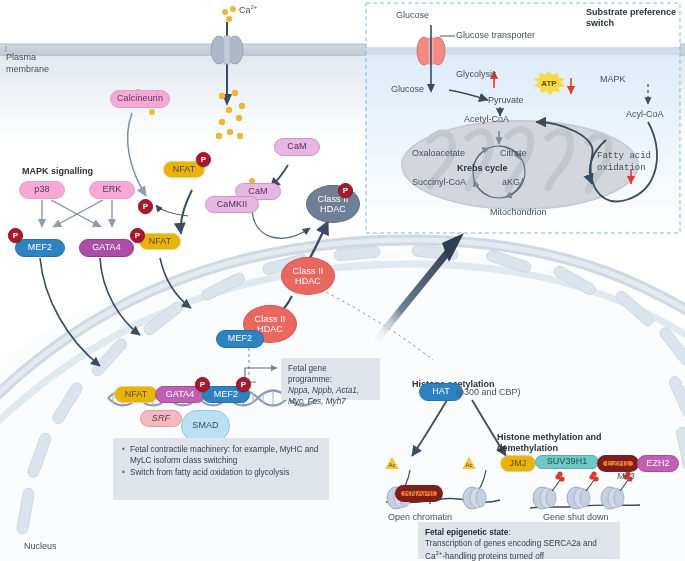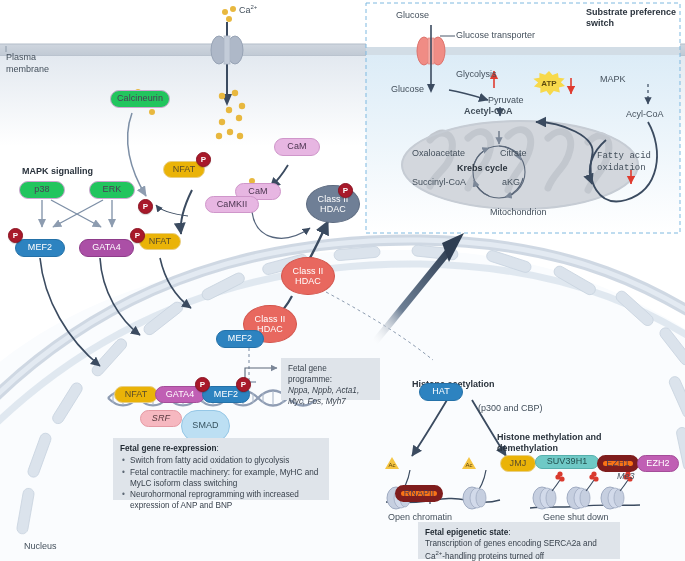--- a/index.html
+++ b/index.html
@@ -13,21 +13,21 @@
 
   
   .chip{
     position:absolute;display:flex;align-items:center;justify-content:center;
     text-align:center;line-height:1.05;white-space:pre-line;
     border-radius:999px;font-size:9px;letter-spacing:.1px;
     box-sizing:border-box;
   }
   .chip.ell{border-radius:50%;}
 
-  .c-purple{background:#22c55e;border:1px solid #cfa7d2;color:#4b3c55;}
+  .c-purple{background:#f9a8d4;border:1px solid #cfa7d2;color:#4b3c55;}
   .c-magenta{background:#ab4fa6;border:1px solid #8e3d8a;color:#fff;}
   .c-yellow{background:#eab308;border:1px solid #e8cf86;color:#5a4c2a;}
   .c-blue{background:#2d83c0;border:1px solid #2471a8;color:#fff;}
   .c-slate{background:#6f7f96;border:1px solid #5d6b80;color:#fff;}
   .c-red{background:#e8685f;border:1px solid #d2544b;color:#fff;}
   .c-pink{background:#f6b8c0;border:1px solid #e59aa4;color:#5b3b41;}
   .c-lblue{background:#bcdff3;border:1px solid #95c7e6;color:#36525f;}
   .c-teal{background:#6fc9c6;border:1px solid #56b0ad;color:#234f4e;}
   .c-orchid{background:#e7b6e2;border:1px solid #cf96ca;color:#4b3550;}
   .c-orchid2{background:#c05fb4;border:1px solid #a44d99;color:#fff;}
@@ -355,21 +355,21 @@
       <rect x="366" y="3" width="314" height="230" fill="none" stroke="#7fb9e0" stroke-width="1" stroke-dasharray="4,3"></rect>
     </g>
   </svg>
 
   <div class="lbl bold" style="left:586px;top:7px;">Substrate preference switch</div>
   <div class="lbl" style="left:396px;top:10px;">Glucose</div>
   <div class="lbl" style="left:456px;top:30px;">Glucose transporter</div>
   <div class="lbl" style="left:391px;top:84px;">Glucose</div>
   <div class="lbl" style="left:456px;top:69px;">Glycolysis</div>
   <div class="lbl" style="left:488px;top:95px;">Pyruvate</div>
-  <div class="lbl" style="left:464px;top:106px;font-weight:bold;">Acetyl-CoA</div>
+  <div class="lbl" style="left:464px;top:114px;">Acetyl-CoA</div>
   <div class="atp" style="left:533px;top:71px;">ATP</div>
   <div class="lbl" style="left:600px;top:74px;">MAPK</div>
   <div class="lbl" style="left:626px;top:109px;">Acyl-CoA</div>
   <div class="lbl" style="left:597px;top:151px;line-height:1.3;font-family:Liberation Mono, monospace;">Fatty acid
 oxidation</div>
   <div class="lbl" style="left:412px;top:148px;">Oxaloacetate</div>
   <div class="lbl" style="left:500px;top:148px;">Citrate</div>
   <div class="lbl bold" style="left:457px;top:163px;">Krebs cycle</div>
   <div class="lbl" style="left:412px;top:177px;">Succinyl-CoA</div>
   <div class="lbl" style="left:502px;top:177px;">aKG</div>
@@ -421,33 +421,30 @@
   <div class="chip c-pink" style="left:140px;top:410px;width:42px;height:17px;font-style:italic;">SRF</div>
   <div class="chip c-lblue" style="left:181px;top:410px;width:49px;height:32px;">SMAD</div>
 
   <div class="box" style="left:281px;top:358px;width:99px;height:42px;">
     <div>Fetal gene programme:</div>
     <div class="ital" style="font-style:italic;">Nppa, Nppb, Acta1,</div>
     <div class="ital" style="font-style:italic;">Myc, Fos, Myh7</div>
   </div>
 
   <div class="box" style="left:113px;top:438px;width:216px;height:62px;">
-    <div><b>Fetal gene re-expression</b><span>:</span></div>
     <ul>
-      <li>Switch from fatty acid oxidation to glycolysis</li>
       <li>Fetal contractile machinery: for example,
 MyHC and MyLC isoform class switching</li>
-      <li>Neurohormonal reprogramming with
-increased expression of ANP and BNP</li>
+      <li>Switch from fatty acid oxidation to glycolysis</li>
     </ul>
   </div>
 
   <div class="lbl bold" style="left:412px;top:368px;margin-top:11px;">Histone acetylation</div>
   <div class="chip c-blue" style="left:419px;top:383px;width:44px;height:18px;">HAT</div>
-  <div class="lbl" style="left:478px;top:387px;margin-top:16px;">(p300 and CBP)</div>
+  <div class="lbl" style="left:456px;top:387px;">(p300 and CBP)</div>
 
   <div class="lbl bold" style="left:497px;top:432px;line-height:1.25;">Histone methylation and
 demethylation</div>
 
   <div class="chip c-yellow" style="left:500px;top:455px;width:36px;height:17px;">JMJ</div>
   <div class="chip c-teal" style="left:535px;top:455px;width:64px;height:14px;">SUV39H1</div>
   <div class="chip c-lavender" style="left:597px;top:455px;width:42px;height:17px;">EZH1</div>
   <div class="chip c-orchid2" style="left:637px;top:455px;width:42px;height:17px;">EZH2</div>
   <div class="lbl" style="left:617px;top:471px;font-style:italic;">Me3</div>
 

